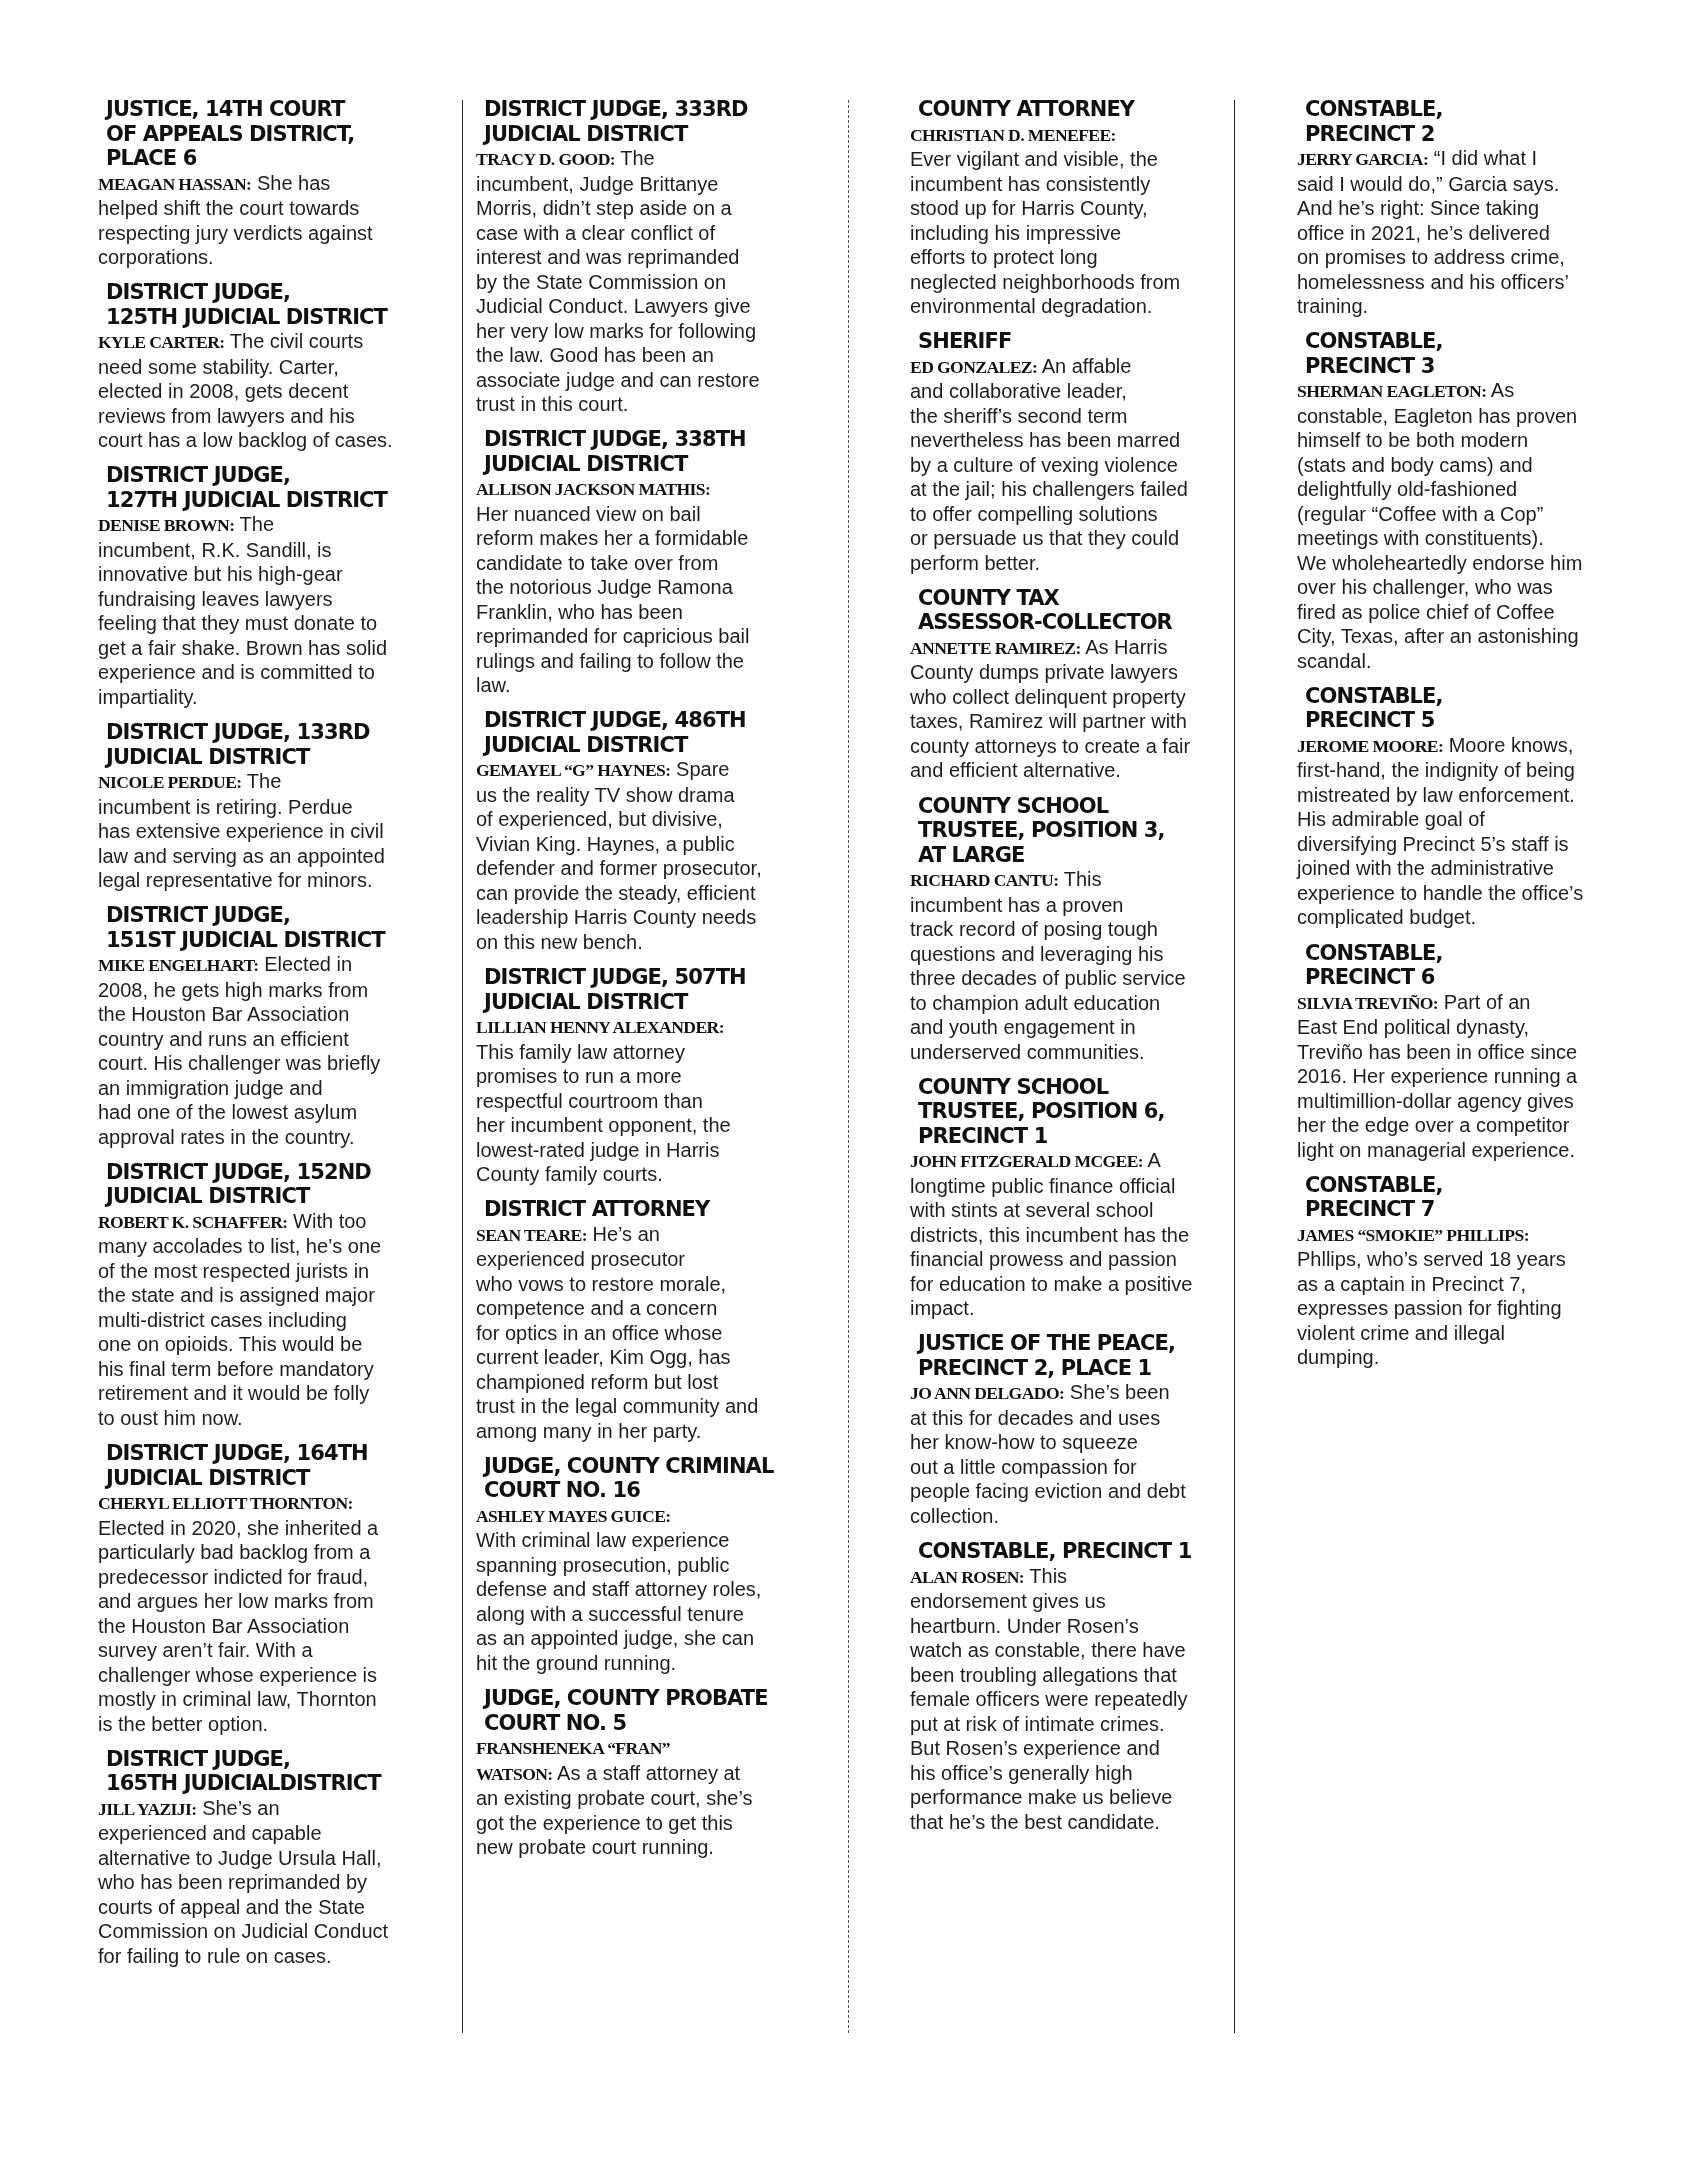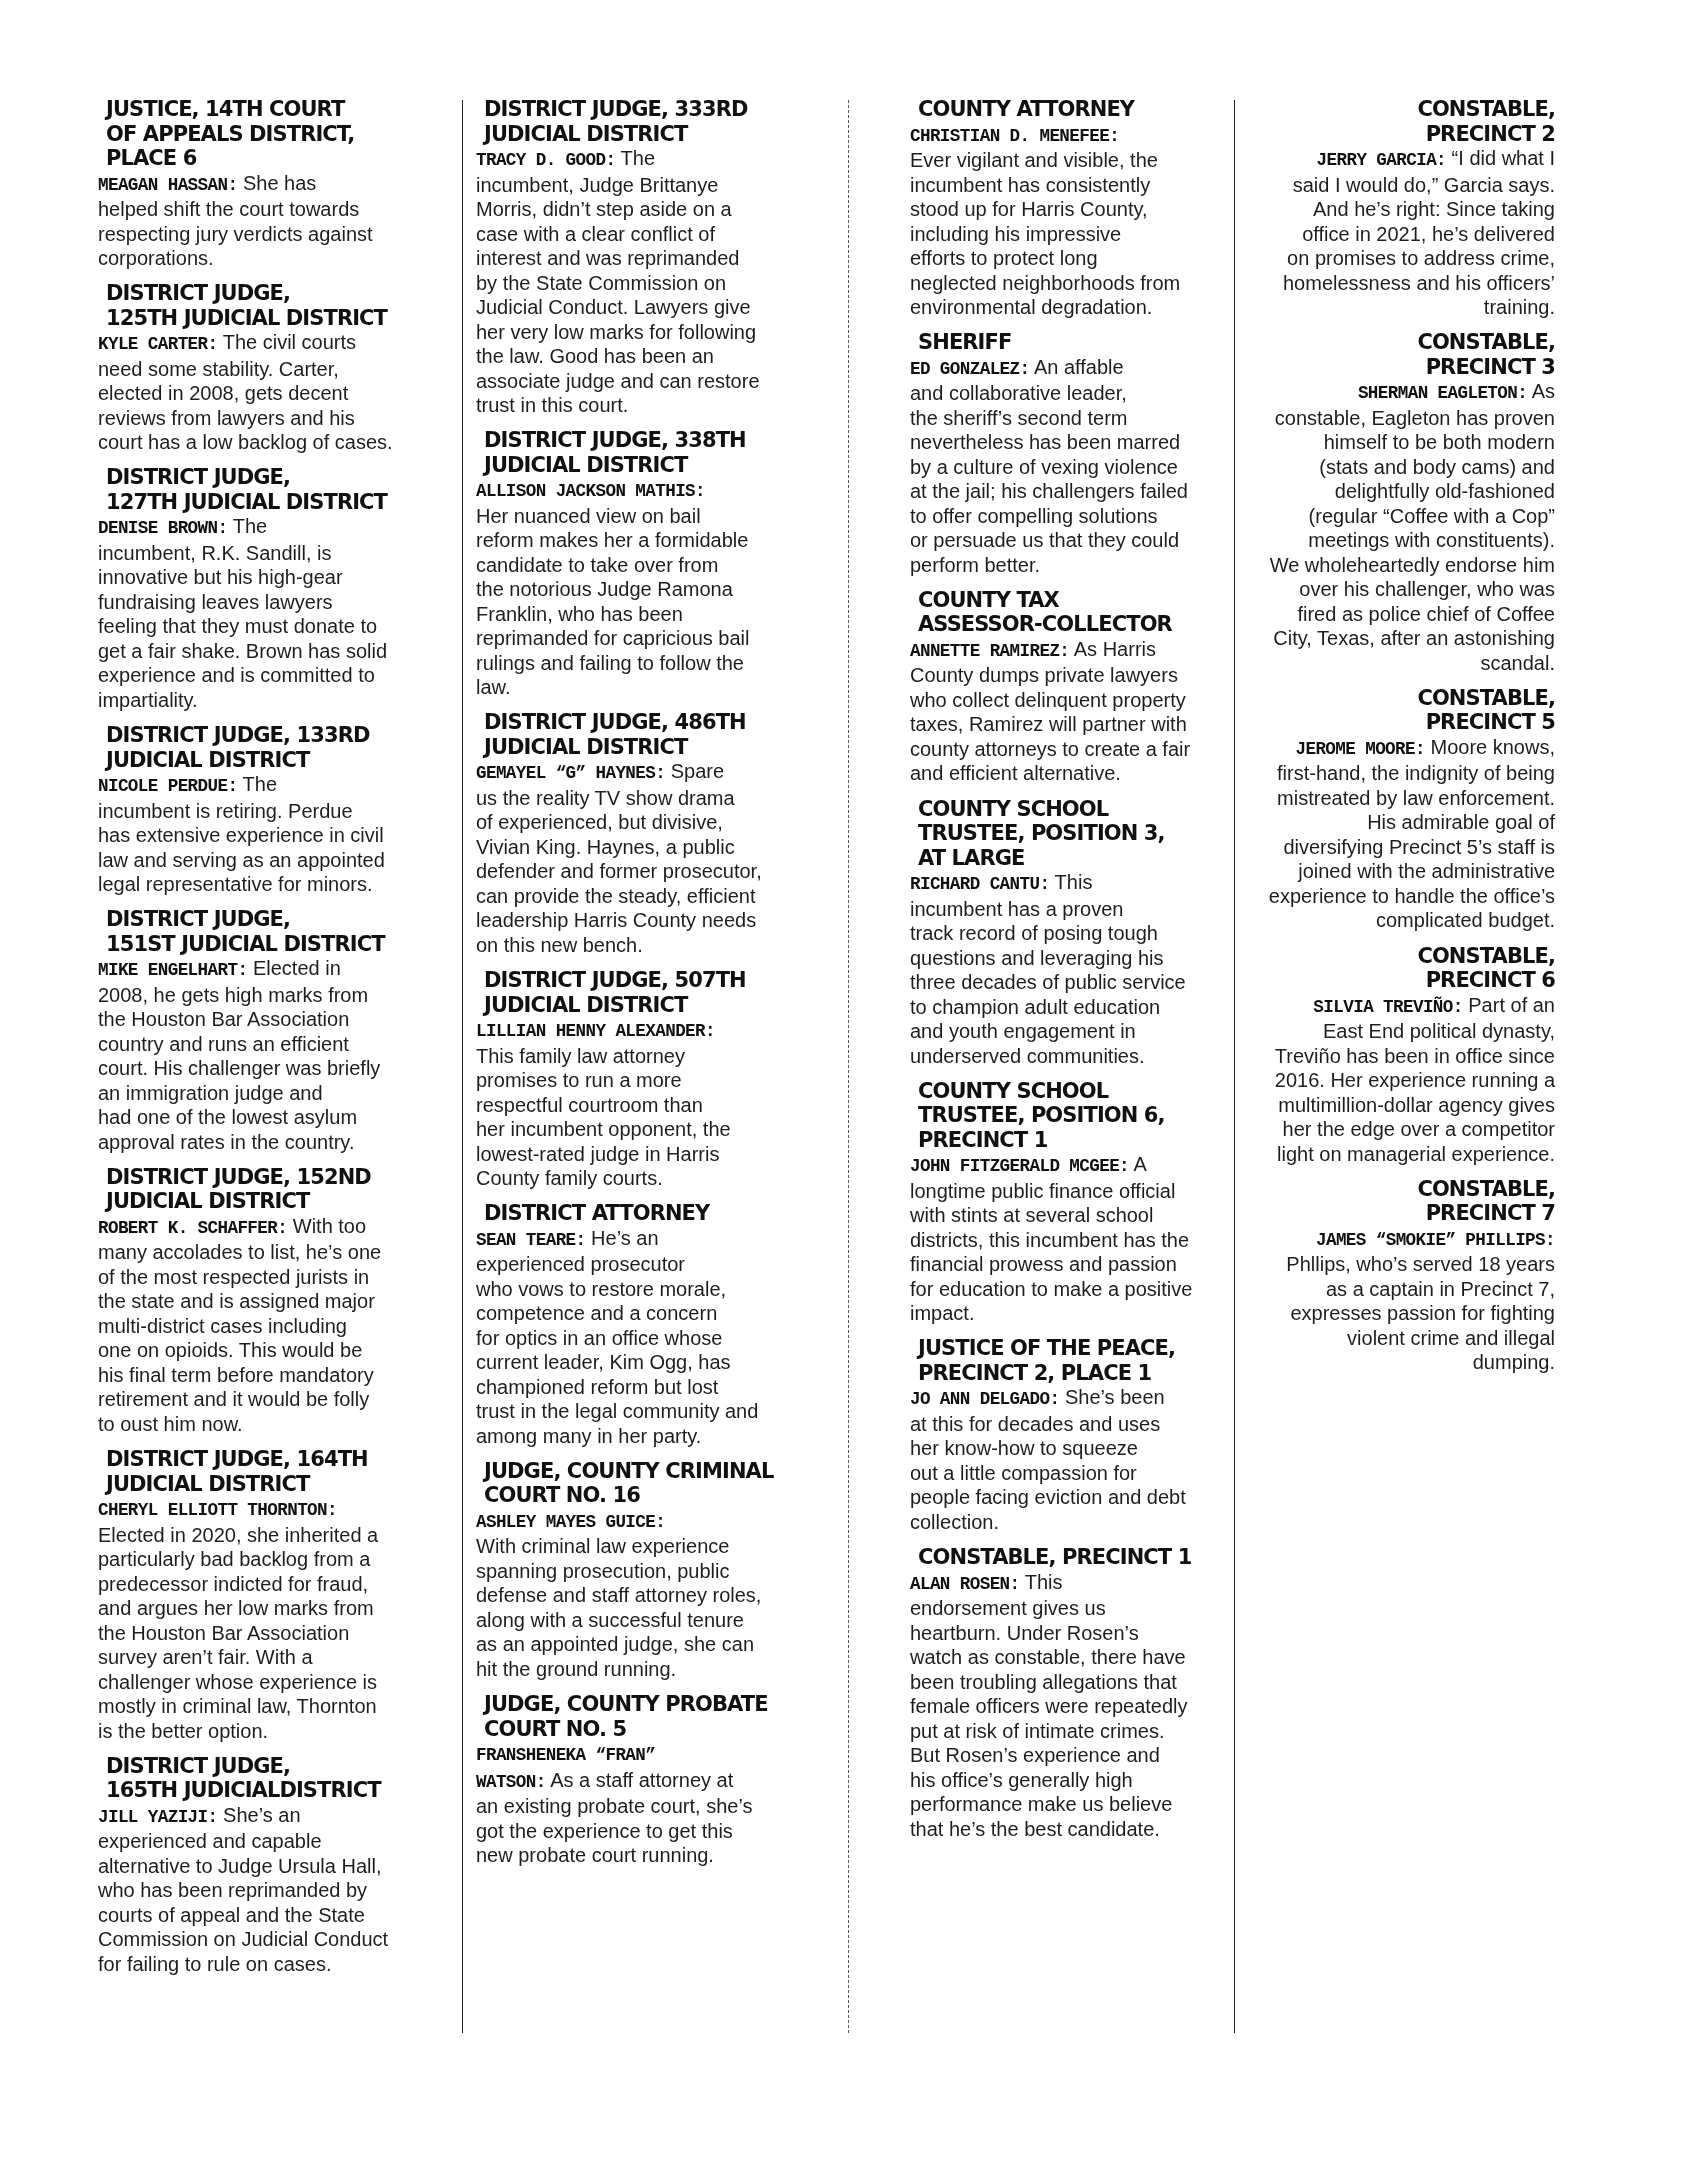--- a/index.html
+++ b/index.html
@@ -1,30 +1,30 @@
 <!DOCTYPE html>
 <html style="font-size:12.3px"><head>
 <meta charset="utf-8">
 <style>
   html,body{margin:0;padding:0;background:#fff;}
   body{width:1688px;height:2183px;position:relative;overflow:hidden;color:#1a1a1a;}
   .col{position:absolute;top:97px;width:353px;}
   .col-1{left:98px;}
   .col-2{left:476px;}
   .col-3{left:910px;}
-  .col-4{left:1202px;text-align:right;}
+  .col-4{left:1297px;}
   .divider{position:absolute;top:100px;height:1933px;width:0;}
   .divider.solid{border-left:1.5px solid #222;}
   .divider.dashed{border-left:1.5px dashed #555;}
   .entry{margin:0 0 10.7px 0;}
   .office{font-family:"DejaVu Sans",sans-serif;font-weight:bold;font-size:21px;line-height:24.5px;letter-spacing:-0.9px;text-transform:uppercase;margin:0;color:#111;transform:scaleX(1.0);}
   .office .ln{display:block;white-space:nowrap;margin-left:8px;}
   .body{font-family:"Liberation Sans",sans-serif;font-size:20px;line-height:24.5px;margin:0;color:#1e1e1e;}
   .body .ln{display:block;white-space:nowrap;}
-  .cand{font-family:Liberation Mono, monospace;font-weight:bold;font-size:17.6px;letter-spacing:-0.6px;text-transform:uppercase;color:#111;}
+  .cand{font-family:Liberation Serif, serif;font-weight:bold;font-size:17.6px;letter-spacing:-0.6px;text-transform:uppercase;color:#111;}
 </style>
 </head>
 <body>
 
 <div class="divider solid" style="left:462px;"></div>
 <div class="divider dashed" style="left:848px;"></div>
 <div class="divider solid" style="left:1234px;"></div>
 
 <div class="col col-1">
     <div class="entry">

